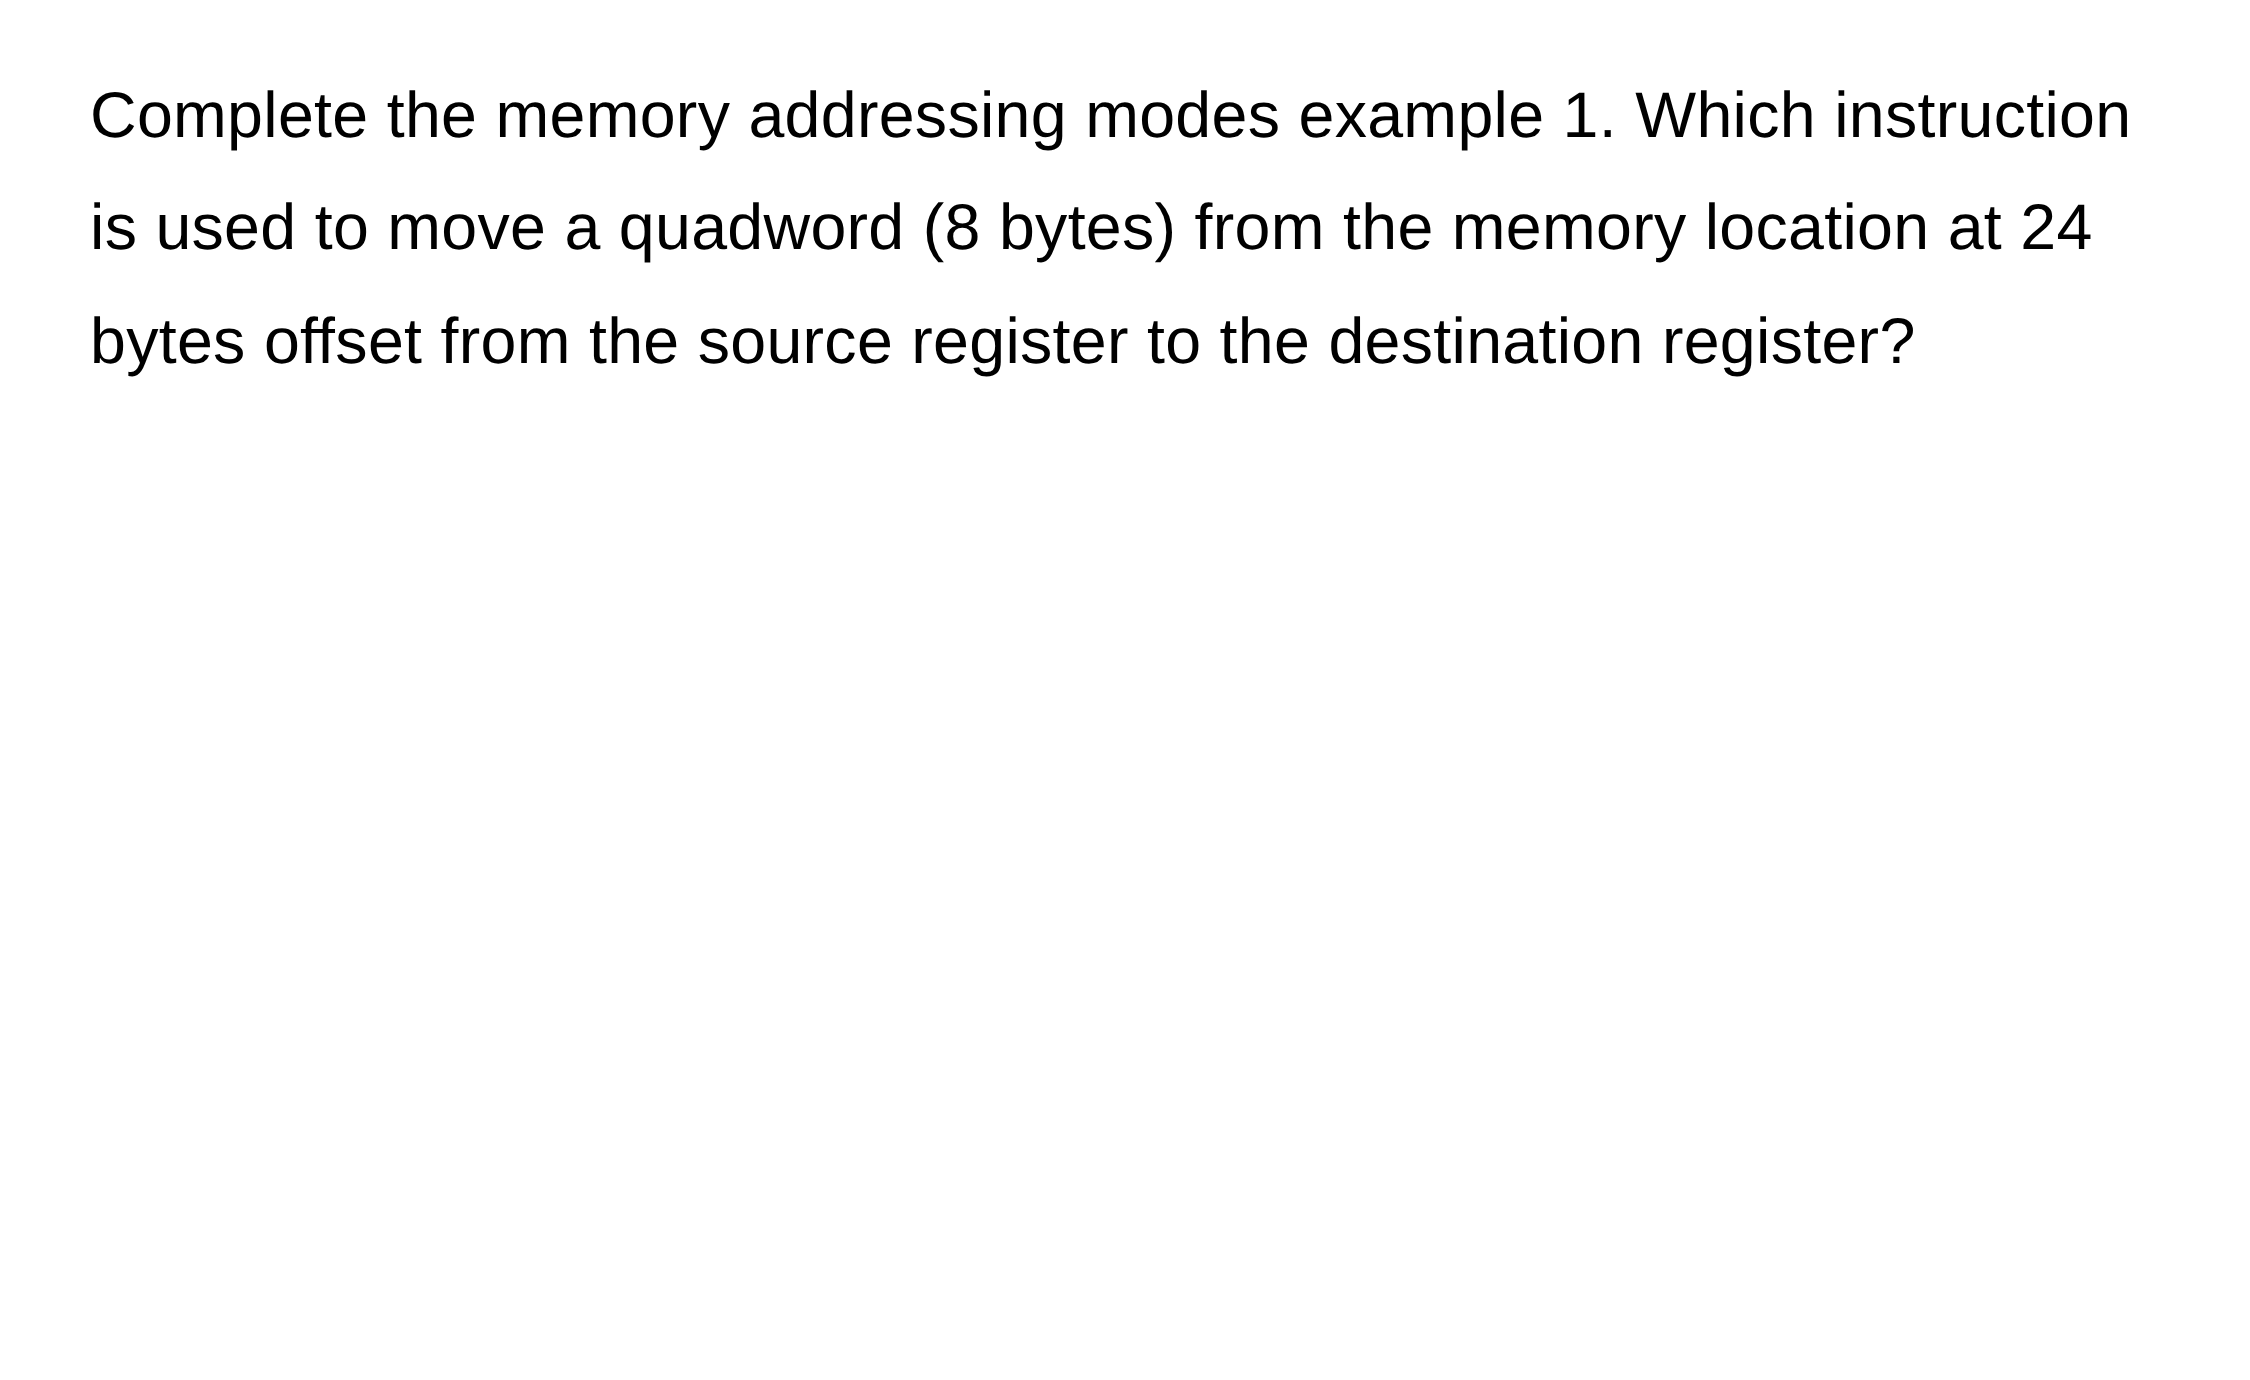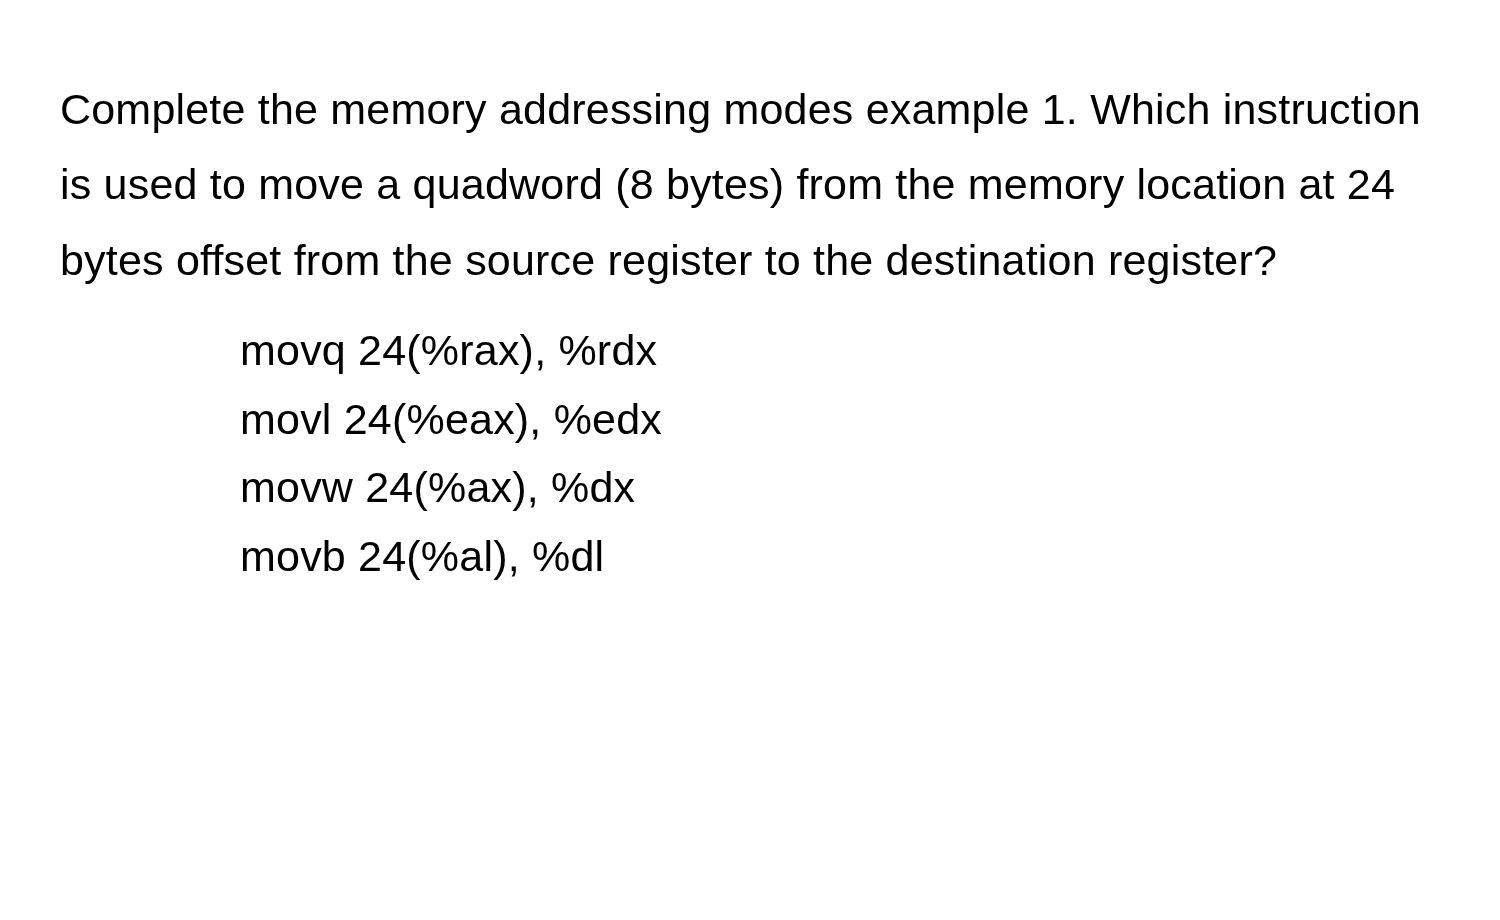--- a/index.html
+++ b/index.html
@@ -1,25 +1,19 @@
 <!DOCTYPE html>
 <html><head>
   <meta charset="utf-8">
   <style>
     * { margin: 0; padding: 0; box-sizing: border-box; }
     html, body { width: 1500px; height: 920px; background: #ffffff; font-family: -apple-system, BlinkMacSystemFont, "Segoe UI", Helvetica, Arial, sans-serif; color: #000; }
-    .page { padding: 72px 60px 60px 60px; }
+    .page { padding: 40px 60px 60px 60px; }
     .question-text { font-size: 43px; line-height: 1.75; font-weight: 400; letter-spacing: 0.2px; }
     .options { margin-top: 18px; padding-left: 180px; }
     .option-line { font-size: 43px; line-height: 1.60; font-weight: 400; letter-spacing: 0.2px; }
   </style>
 </head>
 <body>
 
 <div class="page">
   <div class="question-text">Complete the memory addressing modes example 1. Which instruction is used to move a quadword (8 bytes) from the memory location at 24 bytes offset from the source register to the destination register?</div>
-  <div class="options">
-    <div class="option-line">movq 24(%rax), %rdx</div>
-    <div class="option-line">movl 24(%eax), %edx</div>
-    <div class="option-line">movw 24(%ax), %dx</div>
-    <div class="option-line">movb 24(%al), %dl</div>
-  </div>
 </div>
 
 </body></html>

